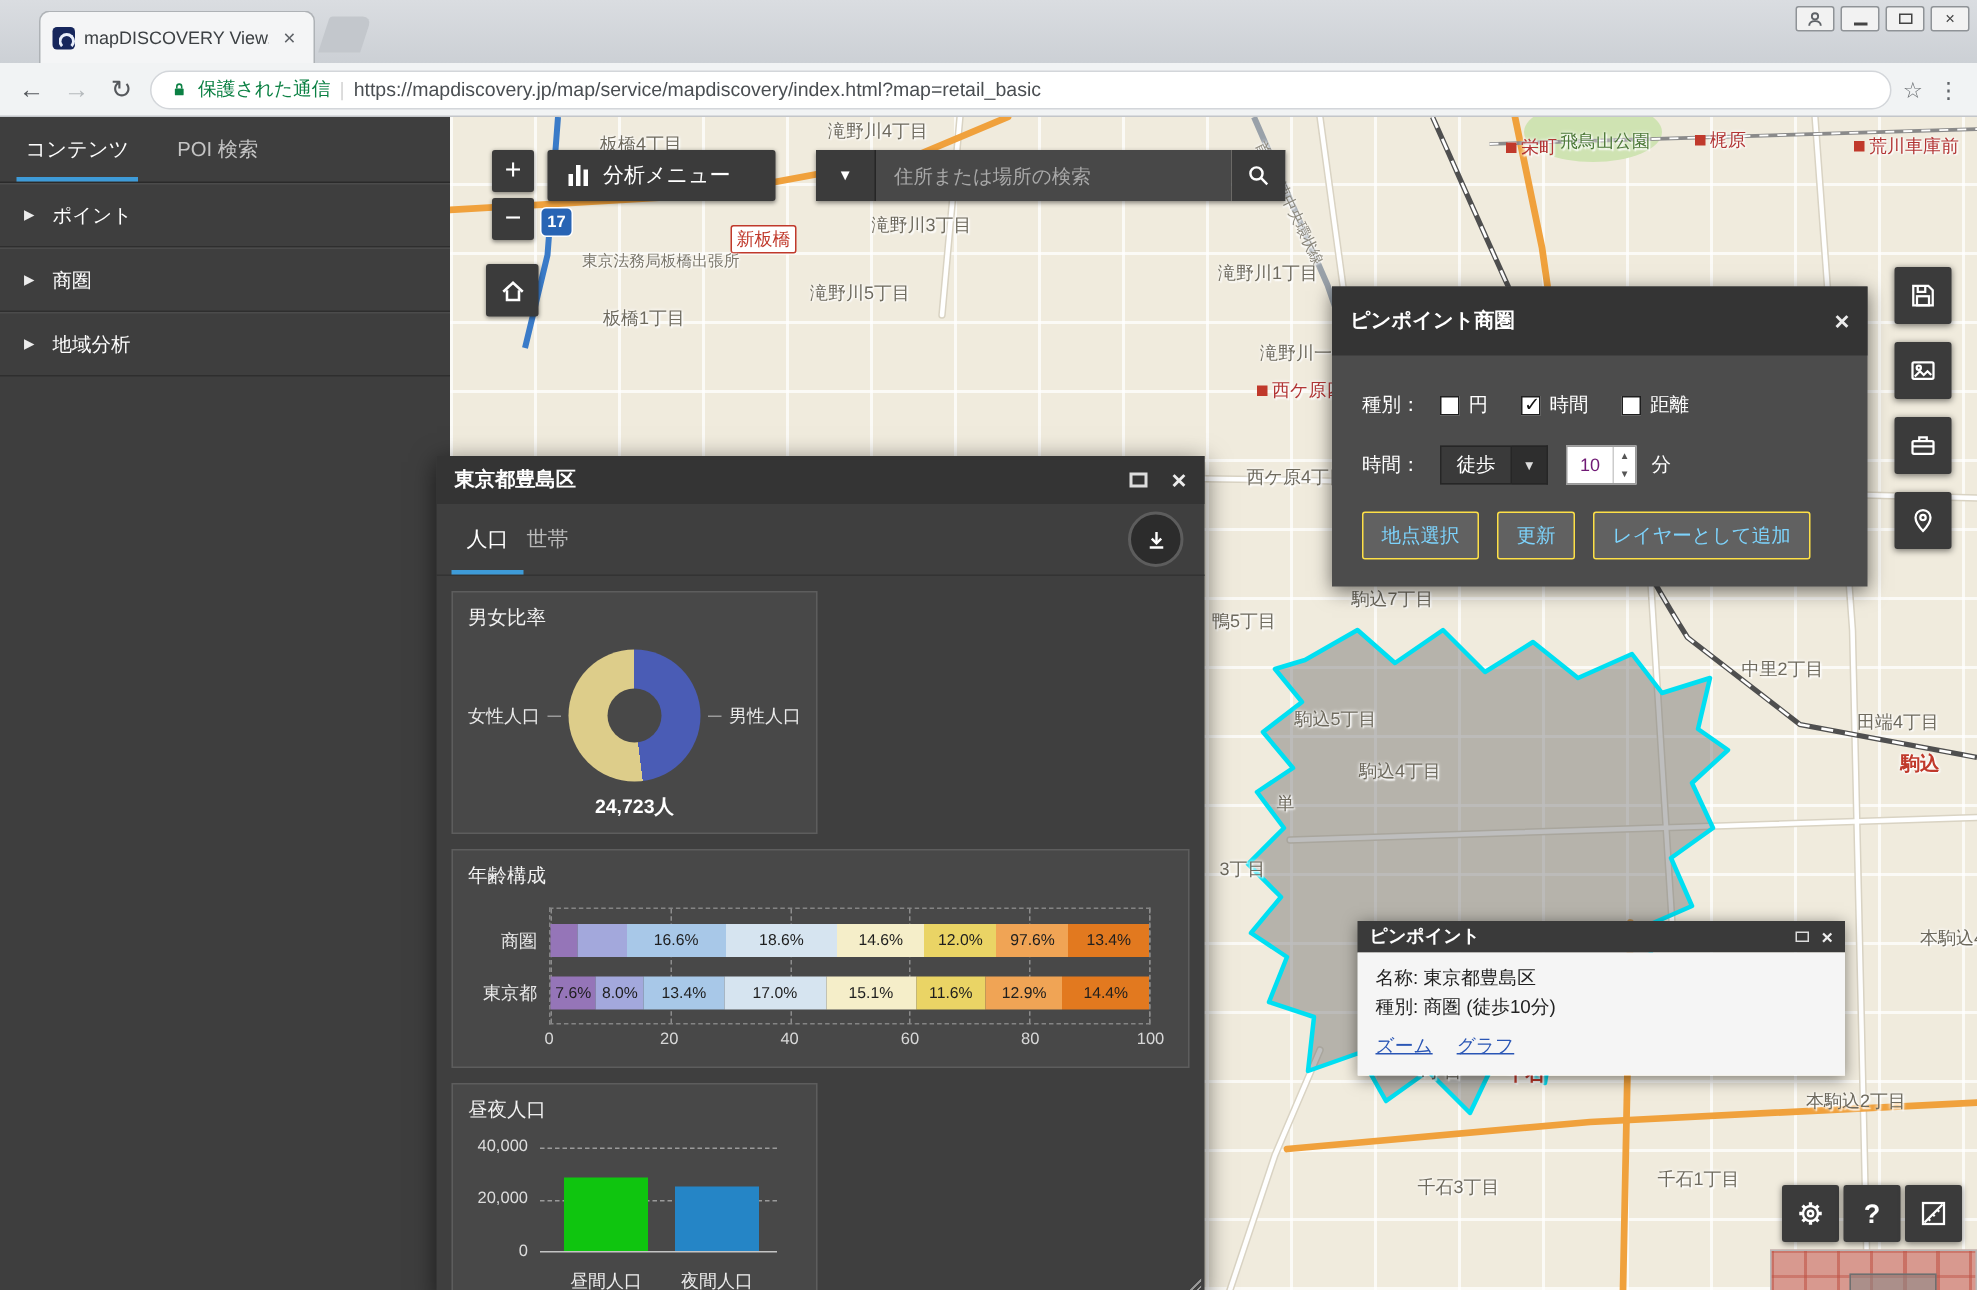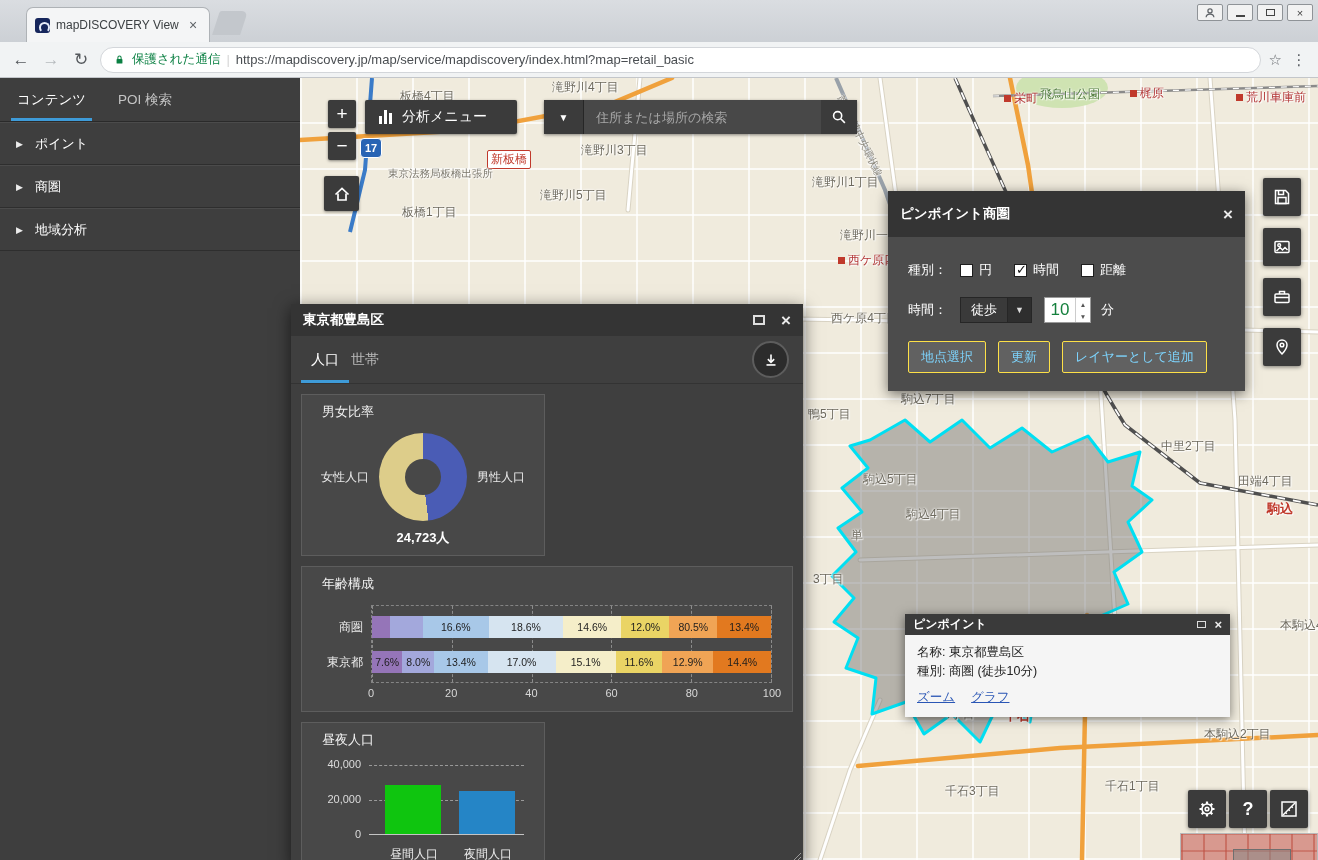--- a/index.html
+++ b/index.html
@@ -129,40 +129,40 @@
   .pp-row .rlabel { width:52px; }
   .chk-opt { display:flex; align-items:center; margin-right:22px; gap:6px; }
   .chk { width:13px; height:13px; background:#fff; border:1px solid #1e1e1e; position:relative; }
   .chk.checked::after { content:"✓"; position:absolute; left:1px; top:-3px; font-size:13px; color:#111; font-weight:bold; }
   .walk-select { display:flex; height:26px; }
   .walk-value { background:#3a3a3a; border:1px solid #262626; color:#fff; font-size:13px;
     display:flex; align-items:center; padding:0 10px; min-width:44px; }
   .walk-arrow { width:24px; background:#2e2e2e; color:#ddd; font-size:9px; display:flex;
     align-items:center; justify-content:center; border:1px solid #262626; border-left:none; }
   .num-box { display:flex; height:26px; margin-left:12px; background:#fff; border:1px solid #9a9a9a; }
-  .num-val { width:30px; display:flex; align-items:center; justify-content:center; color:#15803d; font-size:17px;text-align:right; }
+  .num-val { width:30px; display:flex; align-items:center; justify-content:center; color:#701a75; font-size:12px;text-align:right; }
   .spin { width:15px; border-left:1px solid #ccc; display:flex; flex-direction:column; }
   .spin span { flex:1; display:flex; align-items:center; justify-content:center; font-size:6.5px; color:#555; }
   .unit { margin-left:10px; }
   .pp-buttons { display:flex; gap:12px; }
   .gray-btn { background:#616161; border:1px solid #fde047; color:#7dd3fc; font-size:13px;
     padding:6px 12px; border-radius:2px; font-family:inherit; }
 
   
   .stats-panel { position:absolute; left:291px; top:226px; width:512px; height:561px; background:#3f3f3f;
     box-shadow:0 4px 16px rgba(0,0,0,.6); z-index:60; display:flex; flex-direction:column; }
   .stats-tabs { height:48px; display:flex; align-items:stretch; padding-left:14px; gap:28px;
     position:relative; border-bottom:1px solid #333; flex:0 0 auto; }
   .stats-tab { color:#b8b8b8; font-size:14px; display:flex; align-items:center; position:relative; padding:0 6px; }
   .stats-tab.active { color:#fff; }
   .stats-tab.active::after { content:""; position:absolute; left:-4px; right:-4px; bottom:0; height:3px; background:#3e9bd8; }
   .dl-btn { position:absolute; right:14px; top:5px; width:37px; height:37px; border-radius:50%;
     background:#2c2c2c; border:2px solid #5d5d5d; display:flex; align-items:center; justify-content:center; }
   .stats-body { flex:1; padding:10px; overflow:hidden; }
-  .card { background:#484848; border:1px solid #5d5d5d; margin-bottom:10px; padding:8px 20px; }
+  .card { background:#484848; border:1px solid #5d5d5d; margin-bottom:10px; padding:8px 10px; }
   .card-title { color:#f2f2f2; font-size:13px; }
   .card.narrow { width:244px; }
 
   .gender-row { display:flex; align-items:center; justify-content:center; gap:5px; margin:12px 0 6px; }
   .g-label { color:#eaeaea; font-size:12px; white-space:nowrap; }
   .conn { width:12px; height:1px; background:#9a9a9a; }
   .donut { width:88px; height:88px; border-radius:50%; position:relative; flex:0 0 auto; }
   .donut::after { content:""; position:absolute; inset:26px; background:#484848; border-radius:50%; }
   .g-total { text-align:center; color:#fff; font-size:13px; font-weight:bold; margin-top:8px; }
 
@@ -558,21 +558,21 @@
                   <div class="vgrid" style="left: 60%;"></div>
                   <div class="vgrid" style="left: 80%;"></div>
                   <div class="vgrid" style="left: 100%;"></div>
                   <div class="age-bar" style="top: 10px;">
                     <div class="seg" style="width: 4.6%; background: rgb(149, 117, 184);"></div>
                     <div class="seg" style="width: 8.1%; background: rgb(163, 168, 220);"></div>
                     <div class="seg" style="width: 16.6%; background: rgb(168, 200, 232);">16.6%</div>
                     <div class="seg" style="width: 18.6%; background: rgb(214, 228, 240);">18.6%</div>
                     <div class="seg" style="width: 14.6%; background: rgb(245, 238, 201);">14.6%</div>
                     <div class="seg" style="width: 12%; background: rgb(234, 212, 101);">12.0%</div>
-                    <div class="seg" style="width: 12.1%; background: rgb(240, 164, 85);">80.5%</div>
+                    <div class="seg" style="width: 12.1%; background: rgb(240, 164, 85);">97.6%</div>
                     <div class="seg" style="width: 13.4%; background: rgb(226, 121, 31);">13.4%</div>
                   </div>
                   <div class="age-bar" style="top: 45px;">
                     <div class="seg" style="width: 7.6%; background: rgb(149, 117, 184);">7.6%</div>
                     <div class="seg" style="width: 8%; background: rgb(163, 168, 220);">8.0%</div>
                     <div class="seg" style="width: 13.4%; background: rgb(168, 200, 232);">13.4%</div>
                     <div class="seg" style="width: 17%; background: rgb(214, 228, 240);">17.0%</div>
                     <div class="seg" style="width: 15.1%; background: rgb(245, 238, 201);">15.1%</div>
                     <div class="seg" style="width: 11.6%; background: rgb(234, 212, 101);">11.6%</div>
                     <div class="seg" style="width: 12.9%; background: rgb(240, 164, 85);">12.9%</div>

